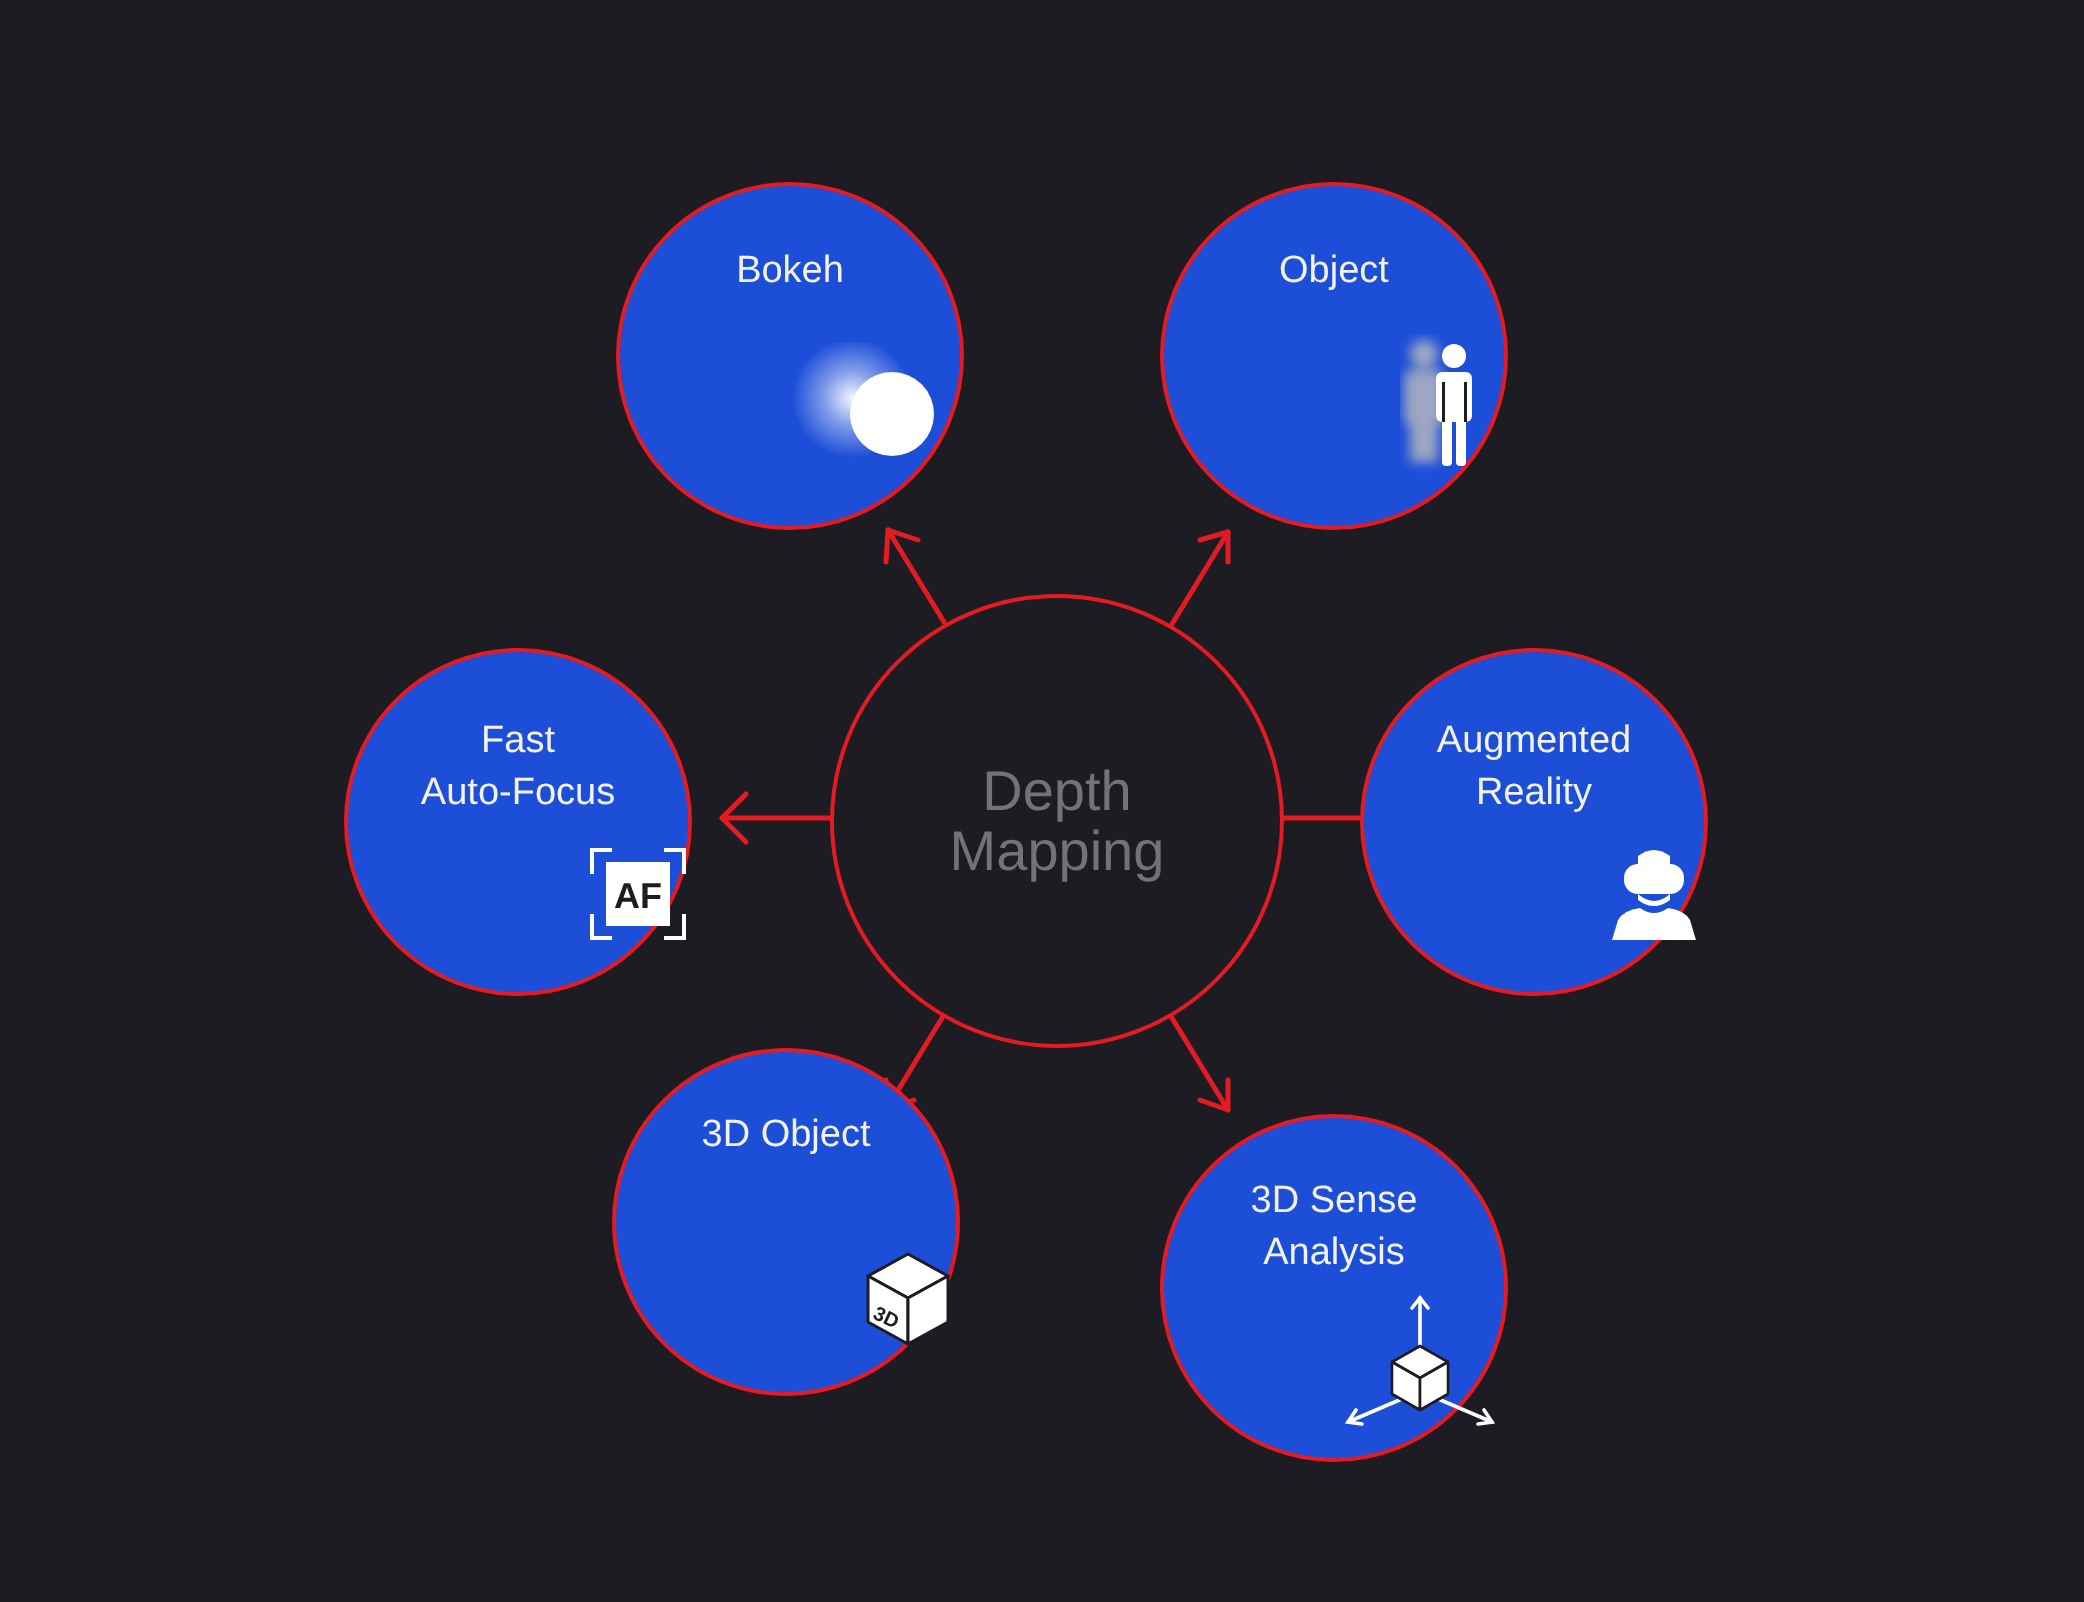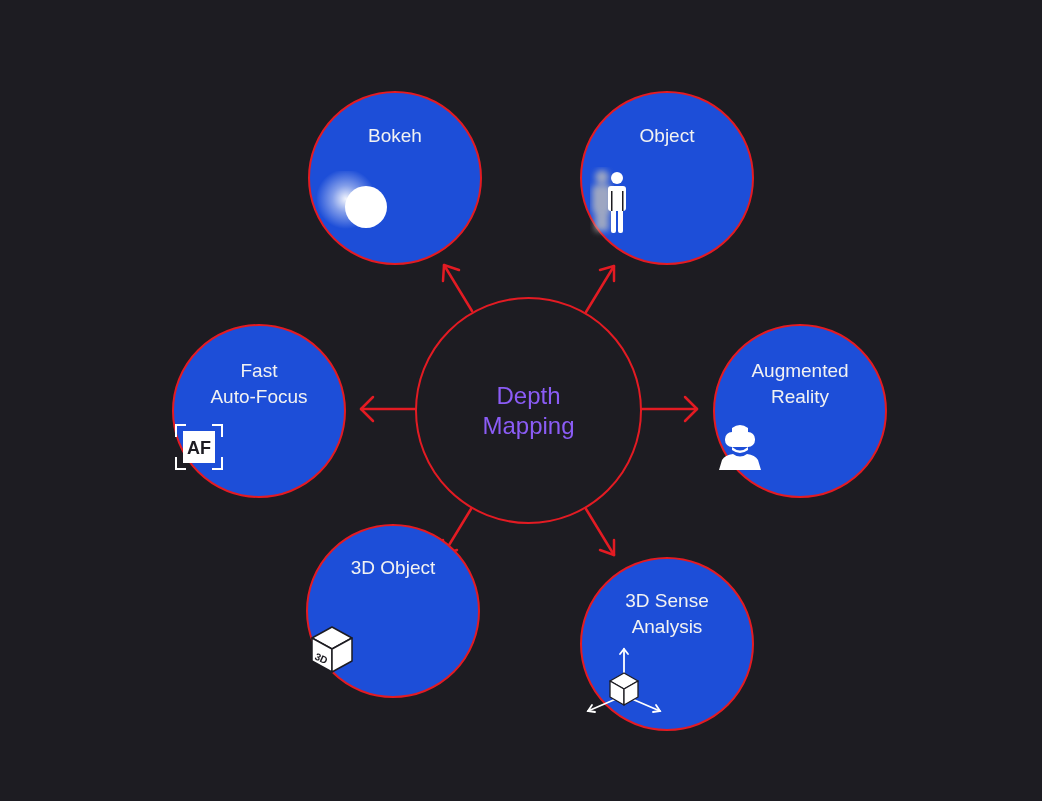--- a/index.html
+++ b/index.html
@@ -12,27 +12,27 @@
   svg.lines { position: absolute; left: 0; top: 0; }
   .node {
     position: absolute; box-sizing: border-box;
     border: 2.5px solid #e31b23; border-radius: 50%;
     background: #1d4ed8;
   }
   .node .label {
     position: absolute; left: 0; right: 0; text-align: center;
     color: #f2f2f2; font-size: 19px; line-height: 26px;
   }
-  .node .icon { position: absolute; left: 0; right: 0; display: flex; justify-content: flex-start; }
+  .node .icon { position: absolute; left: 0; right: 0; display: flex; justify-content: flex-end; }
   .center-node {
     position: absolute; box-sizing: border-box;
     border: 2.5px solid #e31b23; border-radius: 50%;
     display: flex; flex-direction: column; align-items: center; justify-content: center;
   }
-  .center-node span { color: #8b5cf6; font-size: 24px; line-height: 30px; }
+  .center-node span { color: #737373; font-size: 28px; line-height: 30px; }
 </style>
 </head>
 <body>
 
 <div class="stage">
 
   <svg class="lines" width="1042" height="801">
     <g stroke="#e31b23" stroke-width="2.5" fill="none" stroke-linecap="round" stroke-linejoin="round">
 
       <g>
@@ -127,21 +127,21 @@
           <polyline points="38,2 48,2 48,14"></polyline>
           <polyline points="2,34 2,46 12,46"></polyline>
           <polyline points="48,34 48,46 38,46"></polyline>
         </g>
         <rect x="9" y="8" width="32" height="32" fill="#ffffff"></rect>
         <text x="25" y="31" text-anchor="middle" font-family="Liberation Sans, sans-serif" font-weight="bold" font-size="18" fill="#1d1c22">AF</text>
       </svg>
     </div>
   </div>
 
-  <div class="node" style="left:713px; top:324px; width:174px; height:174px;">
+  <div class="node" style="left:680px; top:324px; width:174px; height:174px;">
     <div class="label" style="top:32px;">Augmented</div>
     <div class="label" style="top:58px;">Reality</div>
     <div class="icon" style="top:96px;">
       <svg width="50" height="50" viewBox="0 0 50 50">
         <g fill="#ffffff">
           <path d="M17 6 Q25 0 33 6 L33 10 L17 10 Z"></path>
           <rect x="10" y="10" width="30" height="15" rx="7"></rect>
           <path d="M17 25 Q25 32 33 25 L33 28 Q25 34 17 28 Z"></path>
           <path d="M4 48 L7 38 Q10 33 18 32 Q25 37 32 32 Q40 33 43 38 L46 48 Z"></path>
         </g>

